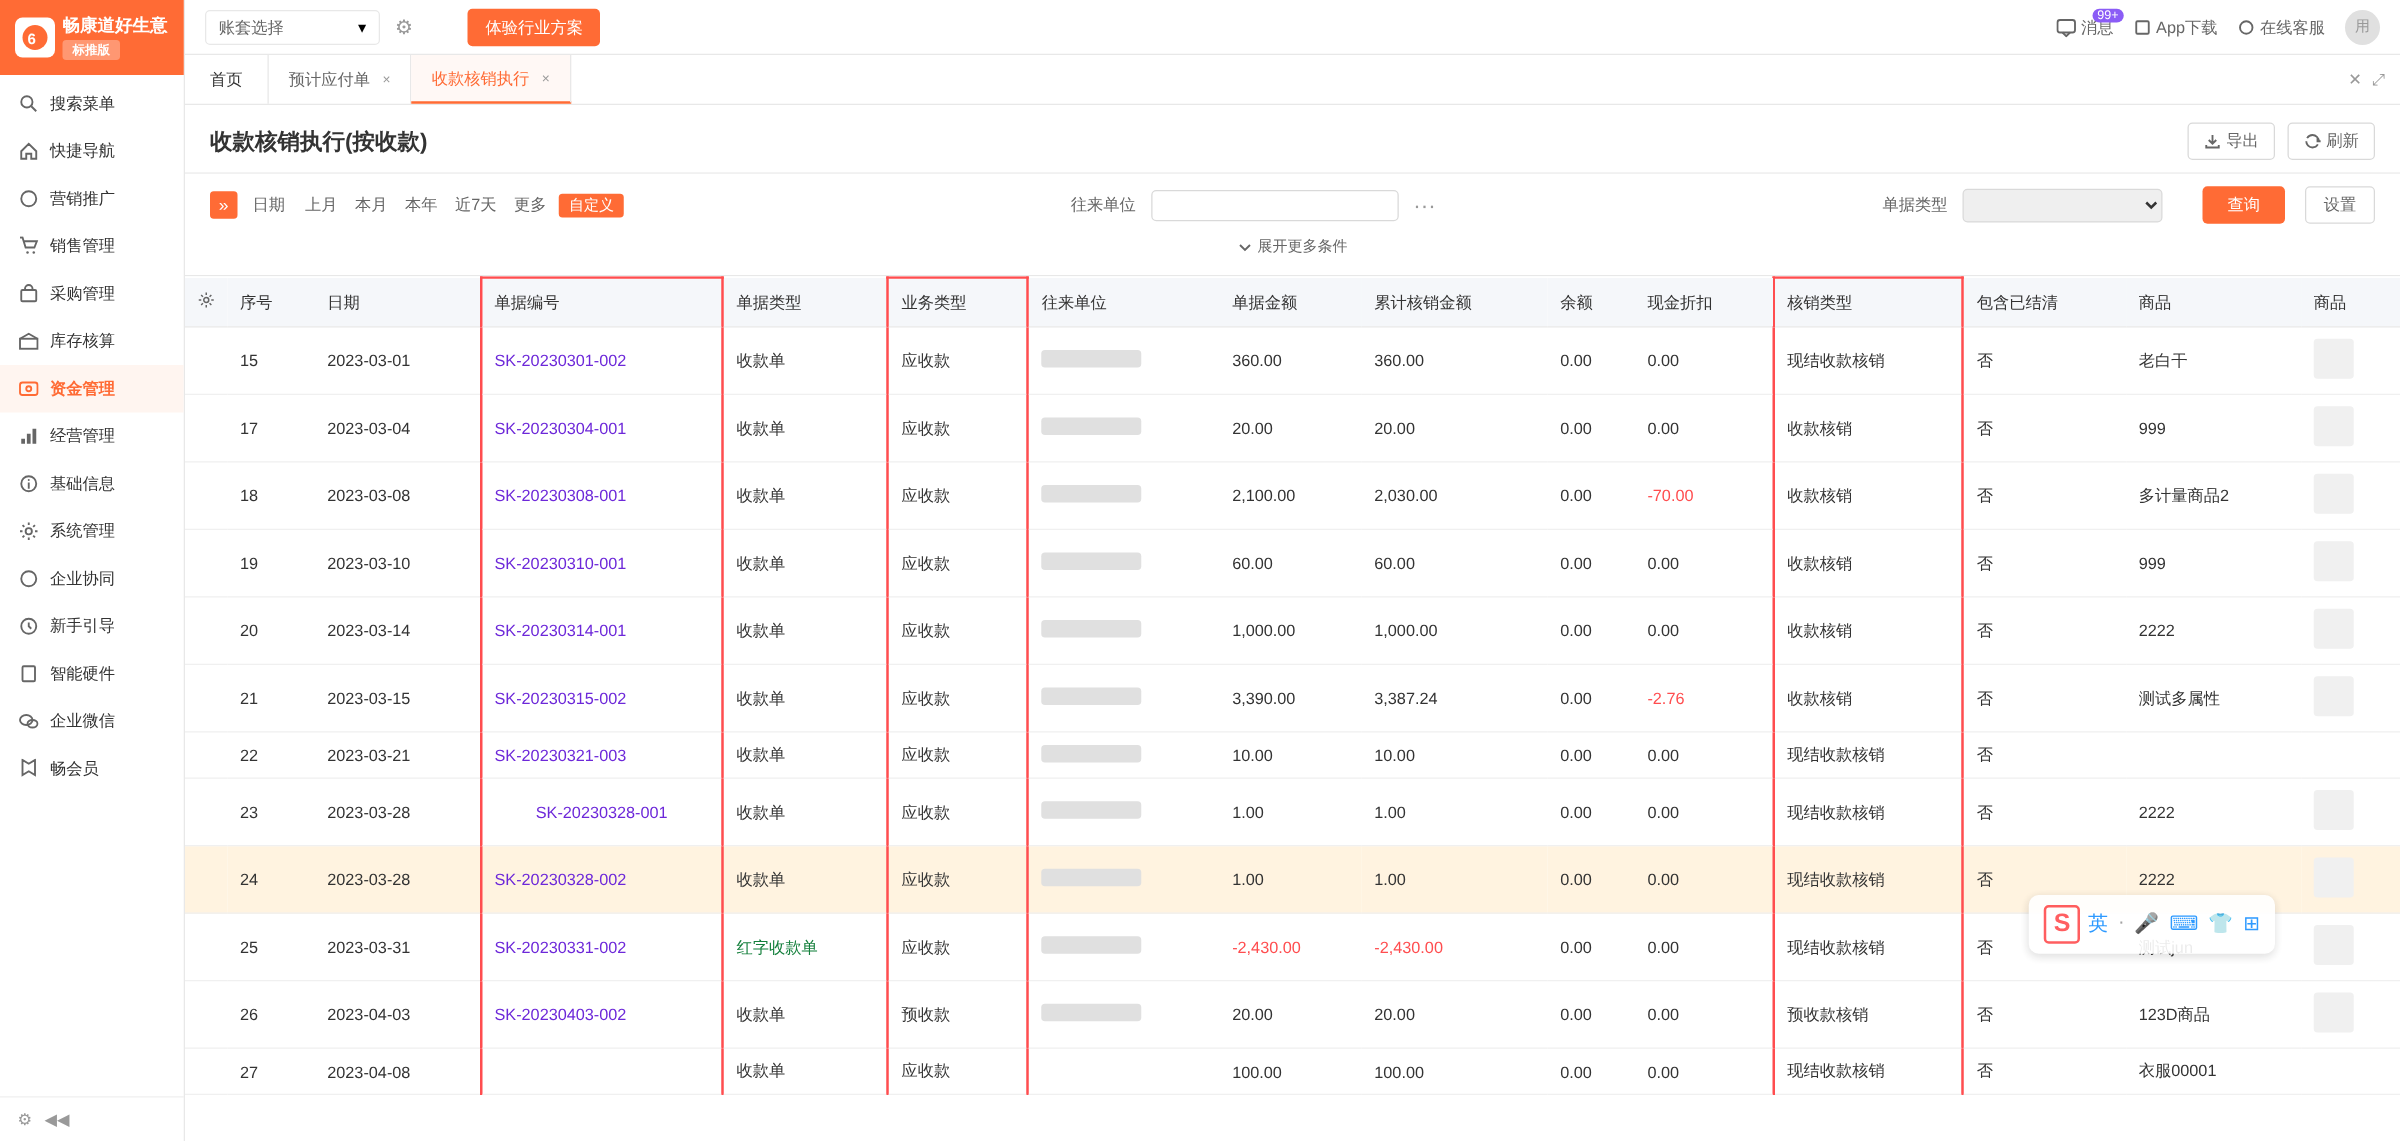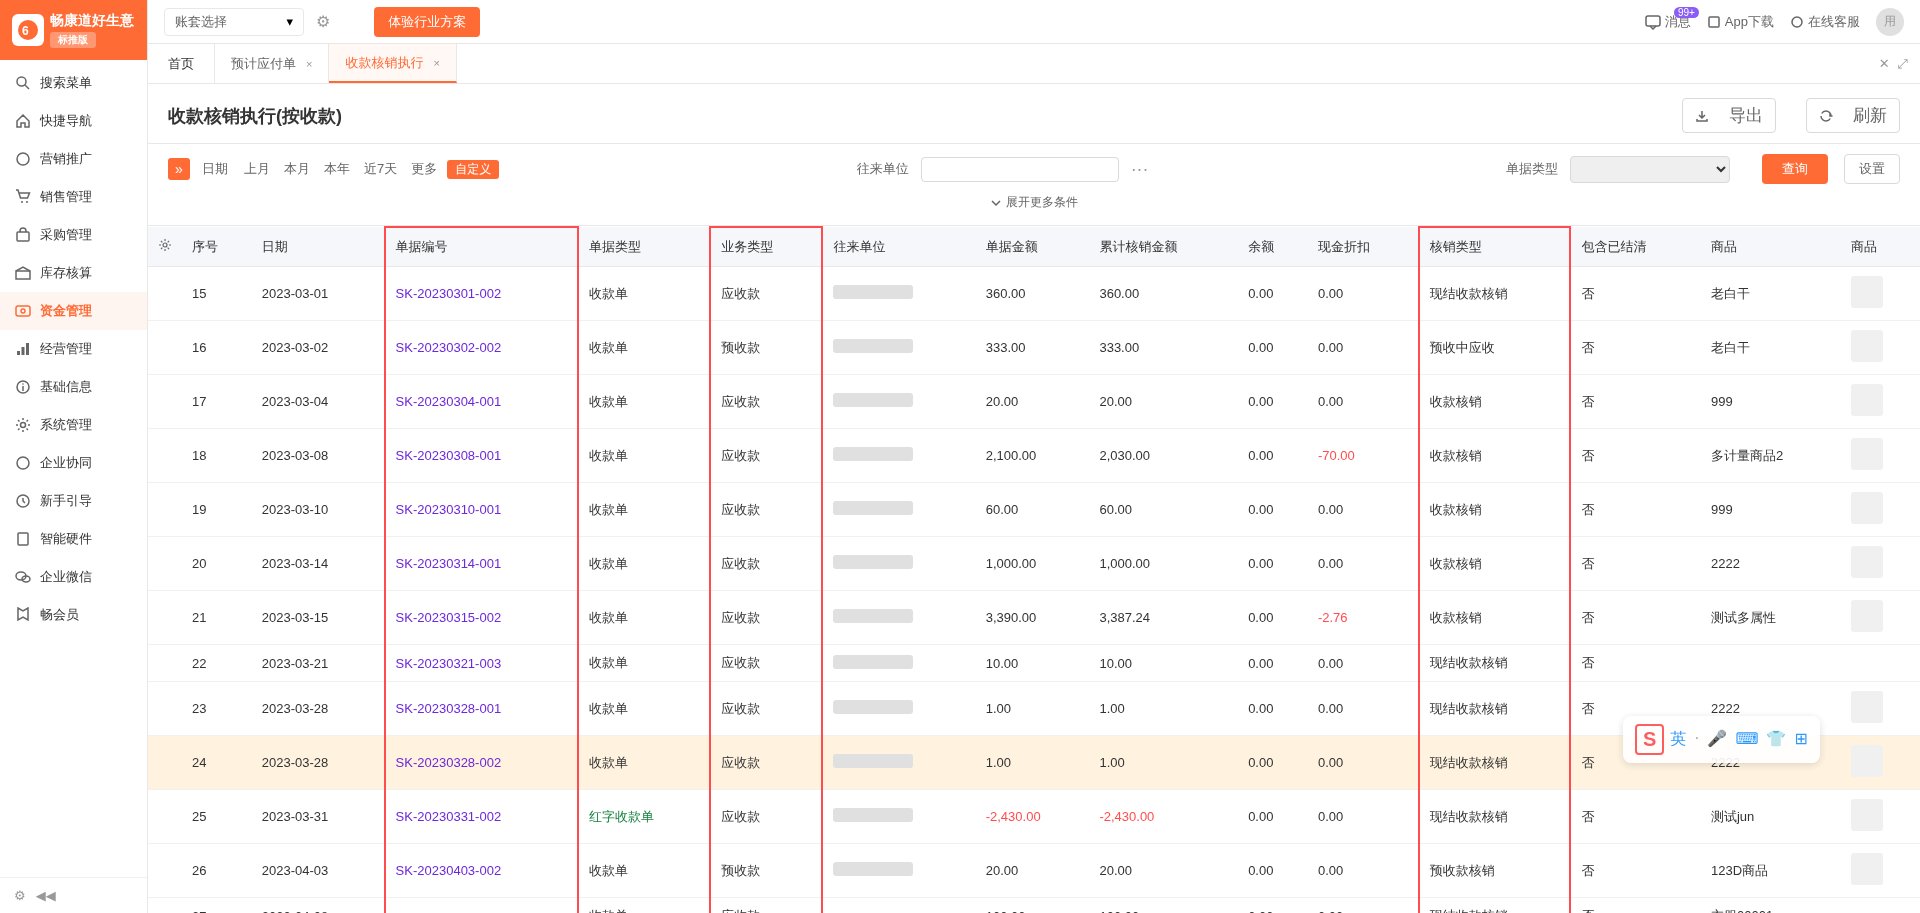--- a/index.html
+++ b/index.html
@@ -41,21 +41,21 @@
     .tab-spacer { flex: 1; }
     .tab-controls { display: flex; align-items: center; padding: 0 12px; gap: 8px; color: #999; }
 
     
     .content { flex: 1; overflow: hidden; display: flex; flex-direction: column; background: #f5f7fa; padding: 0; }
 
     
     .page-header { background: #fff; padding: 14px 20px 10px; border-bottom: 1px solid #e8e8e8; display: flex; align-items: center; justify-content: space-between; }
     .page-title { font-size: 18px; font-weight: bold; color: #333; }
     .page-header-actions { display: flex; gap: 10px; }
-    .btn-outline { border: 1px solid #d9d9d9; background: #fff; padding: 5px 12px; border-radius: 4px; cursor: pointer; font-size: 17px; color: #666; display: flex; align-items: center; gap: 20px; margin-left: 20px; }
+    .btn-outline { border: 1px solid #d9d9d9; background: #fff; padding: 5px 12px; border-radius: 4px; cursor: pointer; font-size: 13px; color: #666; display: flex; align-items: center; gap: 4px; }
 
     
     .filter-area { background: #fff; padding: 10px 20px; border-bottom: 1px solid #e8e8e8; }
     .filter-row { display: flex; align-items: center; gap: 12px; margin-bottom: 6px; }
     .filter-toggle-btn { background: #ff6b35; color: #fff; border: none; width: 22px; height: 22px; border-radius: 3px; cursor: pointer; font-size: 14px; display: flex; align-items: center; justify-content: center; }
     .filter-label { color: #666; font-size: 13px; white-space: nowrap; }
     .filter-date-options { display: flex; align-items: center; gap: 6px; }
     .filter-date-btn { color: #666; font-size: 13px; cursor: pointer; padding: 2px 4px; }
     .filter-custom-btn { background: #ff6b35; color: #fff; border: none; padding: 1px 8px; border-radius: 3px; font-size: 12px; cursor: pointer; }
     .filter-input { border: 1px solid #d9d9d9; border-radius: 4px; padding: 4px 10px; font-size: 13px; color: #333; min-width: 200px; outline: none; }
@@ -410,37 +410,20 @@
               <td>360.00</td>
               <td>0.00</td>
               <td>0.00</td>
               <td style="border-left: 2px solid rgb(255, 77, 79); border-right: 2px solid rgb(255, 77, 79);">现结收款核销</td>
               <td>否</td>
               <td>老白干</td>
               <td><div style="width: 32px; height: 32px; background: rgb(240, 240, 240); border-radius: 3px; display: inline-block;"></div></td>
             </tr>
             <tr>
               <td></td>
-              <td>16</td>
-              <td>2023-03-02</td>
-              <td style="border-left: 2px solid rgb(255, 77, 79); border-right: 2px solid rgb(255, 77, 79);"><a class="link-text">SK-20230302-002</a></td>
-              <td>收款单</td>
-              <td style="border-left: 2px solid rgb(255, 77, 79); border-right: 2px solid rgb(255, 77, 79);">预收款</td>
-              <td><span class="blurred-text"></span></td>
-              <td>333.00</td>
-              <td>333.00</td>
-              <td>0.00</td>
-              <td>0.00</td>
-              <td style="border-left: 2px solid rgb(255, 77, 79); border-right: 2px solid rgb(255, 77, 79);">预收中应收</td>
-              <td>否</td>
-              <td>老白干</td>
-              <td><div style="width: 32px; height: 32px; background: rgb(240, 240, 240); border-radius: 3px; display: inline-block;"></div></td>
-            </tr>
-            <tr>
-              <td></td>
               <td>17</td>
               <td>2023-03-04</td>
               <td style="border-left: 2px solid rgb(255, 77, 79); border-right: 2px solid rgb(255, 77, 79);"><a class="link-text">SK-20230304-001</a></td>
               <td>收款单</td>
               <td style="border-left: 2px solid rgb(255, 77, 79); border-right: 2px solid rgb(255, 77, 79);">应收款</td>
               <td><span class="blurred-text"></span></td>
               <td>20.00</td>
               <td>20.00</td>
               <td>0.00</td>
               <td>0.00</td>
@@ -531,21 +514,21 @@
               <td>0.00</td>
               <td style="border-left: 2px solid rgb(255, 77, 79); border-right: 2px solid rgb(255, 77, 79);">现结收款核销</td>
               <td>否</td>
               <td></td>
               <td></td>
             </tr>
             <tr>
               <td></td>
               <td>23</td>
               <td>2023-03-28</td>
-              <td style="border-left: 2px solid rgb(255, 77, 79); border-right: 2px solid rgb(255, 77, 79);"><a class="link-text">SK-20230328-001</a></td>
+              <td style="border-left: 2px solid rgb(255, 77, 79); border-right: 2px solid rgb(255, 77, 79); text-align: center;"><a class="link-text">SK-20230328-001</a></td>
               <td>收款单</td>
               <td style="border-left: 2px solid rgb(255, 77, 79); border-right: 2px solid rgb(255, 77, 79);">应收款</td>
               <td><span class="blurred-text"></span></td>
               <td>1.00</td>
               <td>1.00</td>
               <td>0.00</td>
               <td>0.00</td>
               <td style="border-left: 2px solid rgb(255, 77, 79); border-right: 2px solid rgb(255, 77, 79);">现结收款核销</td>
               <td>否</td>
               <td>2222</td>

